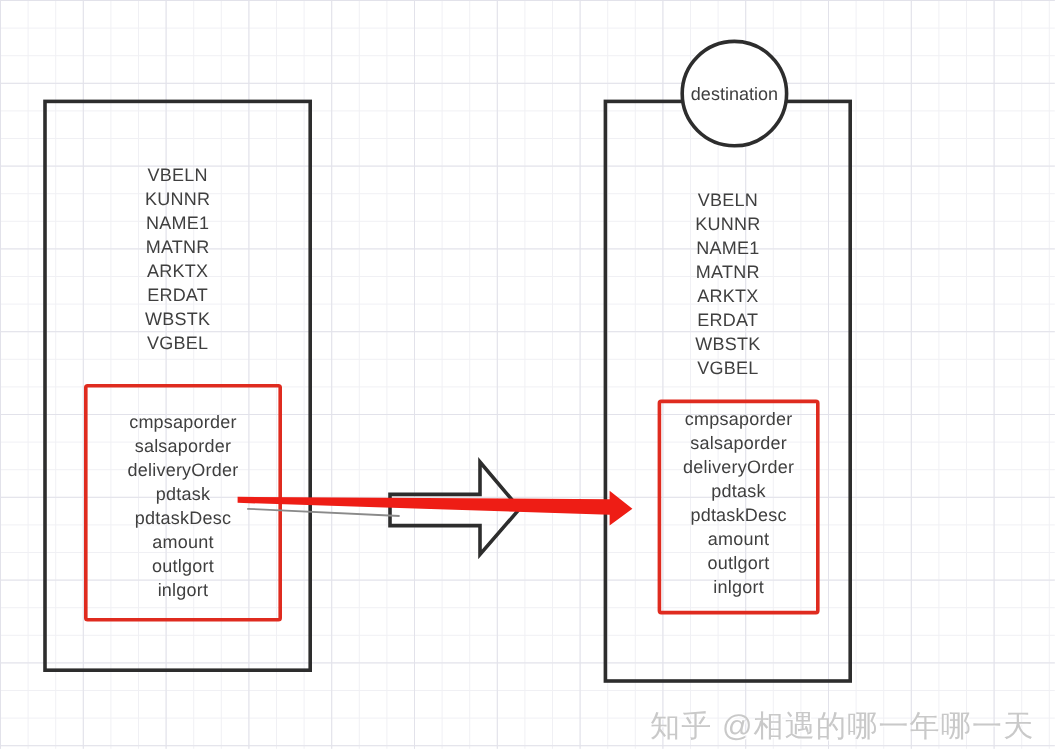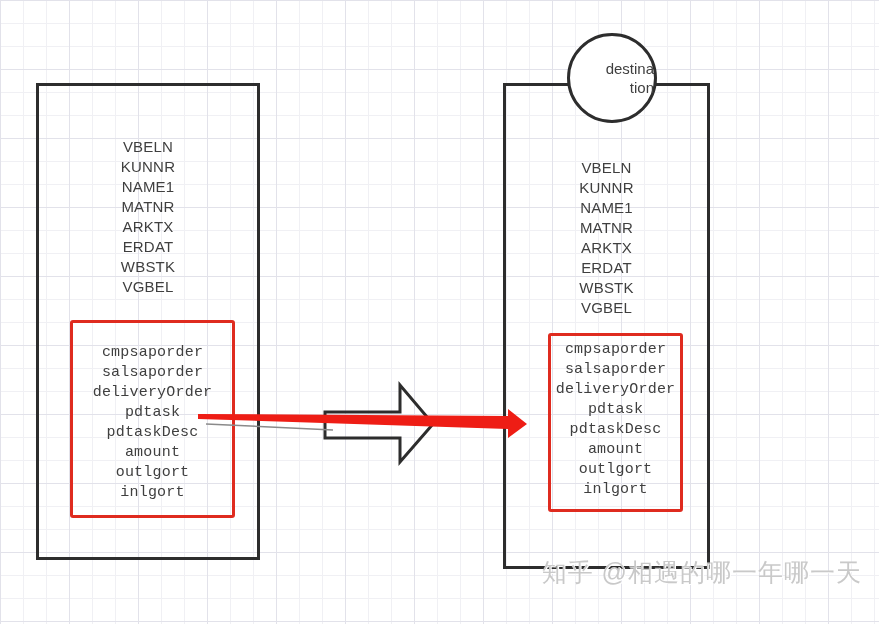--- a/index.html
+++ b/index.html
@@ -20,49 +20,49 @@
   .entity-box{
     position:absolute;box-sizing:border-box;
     border:3px solid var(--stroke_dark);
     background:transparent;z-index:1;
   }
   #origin-box{left:36px;top:83px;width:224px;height:477px;}
   #destination-box{left:503px;top:83px;width:207px;height:486px;}
   .port-circle{
     position:absolute;box-sizing:border-box;border-radius:50%;
     border:3px solid var(--stroke_dark);background:#ffffff;z-index:2;
-    display:flex;flex-direction:column;align-items:flex-end;justify-content:center;
+    display:flex;flex-direction:row;align-items:center;justify-content:center;
     color:var(--text);font-size:15px;line-height:19px;text-align:center;
   }
   #origin-circle{left:105px;top:43px;width:92px;height:92px;}
   #destination-circle{left:567px;top:33px;width:90px;height:90px;}
   .field-list{
     position:absolute;z-index:3;text-align:center;
     color:var(--text);font-size:15px;letter-spacing:.2px;
   }
   .field-list .field{line-height:20px;}
   #origin-fields{left:36px;top:137px;width:224px;}
   #destination-fields{left:503px;top:158px;width:207px;}
   .highlight-box{
     position:absolute;box-sizing:border-box;z-index:3;
-    border:3px solid var(--red_box);border-radius:3px;font-family:Liberation Mono, monospace;
+    border:3px solid var(--red_box);border-radius:3px;
   }
   #origin-redbox{left:70px;top:320px;width:165px;height:198px;}
   #destination-redbox{left:548px;top:333px;width:135px;height:179px;}
   #origin-redbox .field-list{position:static;padding-top:20px;}
   #destination-redbox .field-list{position:static;padding-top:4px;}
   .overlay{
     position:absolute;left:0;top:0;width:879px;height:624px;
     z-index:6;pointer-events:none;
   }
   .block-arrow{fill:none;stroke:var(--stroke_dark);stroke-width:3;stroke-linejoin:miter;}
   .gray-underline{stroke:var(--gray_line);stroke-width:1.5;}
   .red-arrow{fill:var(--red_arrow);}
   .watermark{
-    position:absolute;right:17px;top:556px;z-index:7;
+    position:absolute;right:17px;top:588px;z-index:7;
     font-size:25px;letter-spacing:1px;white-space:nowrap;
     color:var(--watermark);text-shadow:1px 1px 0 #ffffff;
   }
 </style>
 </head>
 <body>
 
 <div class="canvas">
 
   <div class="entity-box" id="origin-box"></div>

